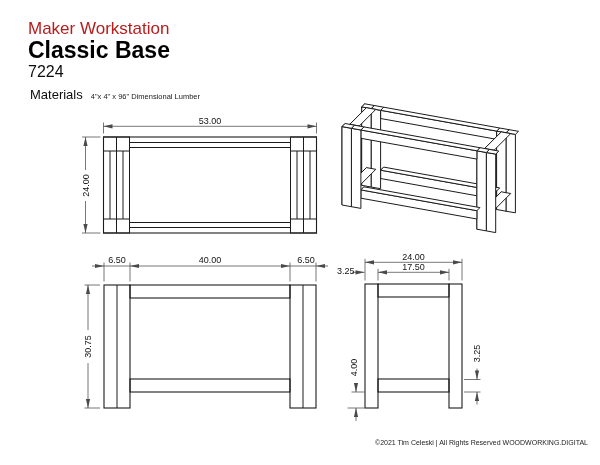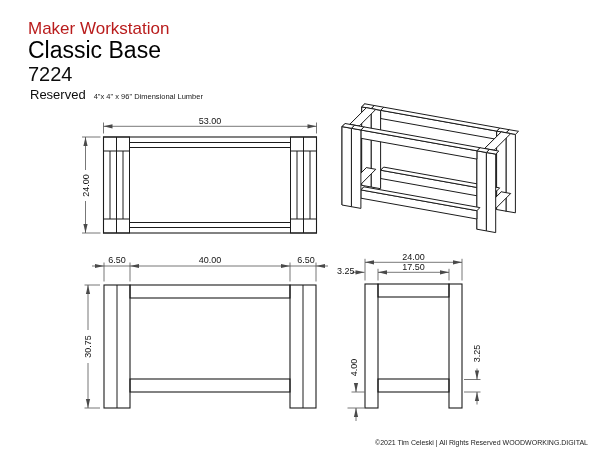--- a/index.html
+++ b/index.html
@@ -1,21 +1,21 @@
 <!DOCTYPE html>
 <html><head>
 <meta charset="utf-8">
 <style>
   html,body{margin:0;padding:0;background:#fff;}
   .page{position:relative;width:600px;height:465px;background:#fff;overflow:hidden;
         font-family:"Liberation Sans",sans-serif;color:#0d0d0d;}
   .page svg{position:absolute;left:0;top:0;}
   .t1{position:absolute;left:28px;top:20px;font-size:17px;line-height:1.05;color:#b91c1c;}
-  .t2{position:absolute;left:28px;top:38px;font-size:23px;font-weight:normal;line-height:1.05;color:#000;}
-  .t3{position:absolute;left:28px;top:64px;font-size:20px;line-height:1.05;color:#0d0d0d;}
+  .t2{position:absolute;left:28px;top:38px;font-size:23px;font-weight:bold;line-height:1.05;color:#000;}
+  .t3{position:absolute;left:28px;top:64px;font-size:16px;line-height:1.05;color:#0d0d0d;}
   .mat{position:absolute;left:30px;top:87px;display:flex;align-items:baseline;gap:8px;}
   .m1{font-size:13px;color:#0d0d0d;}
   .m2{font-size:7.5px;color:#1a1a1a;}
   .foot{position:absolute;right:12px;top:439px;font-size:7px;color:#222;}
   .ln{fill:none;stroke:#1c1c1c;stroke-width:1.1;}
   .lnt{fill:none;stroke:#1c1c1c;stroke-width:1;}
   .dim{fill:none;stroke:#4a4a4a;stroke-width:0.75;}
   .dtxt{font-family:"Liberation Sans",sans-serif;font-size:9px;fill:#141414;}
   #iso-view polygon{fill:#fff;stroke:#1c1c1c;stroke-width:1;stroke-linejoin:round;}
 </style>
@@ -178,18 +178,18 @@
         <polygon points="342.0,205.0 345.1,201.9 345.1,123.5 342.0,126.6"></polygon>
         <polygon points="342.0,205.0 351.4,206.7 351.4,128.3 342.0,126.6"></polygon>
         <polygon points="342.0,126.6 351.4,128.3 354.5,125.2 345.1,123.5"></polygon>
       </g>
 </svg>
 
 <div class="t1">Maker Workstation</div>
 <div class="t2">Classic Base</div>
 <div class="t3">7224</div>
 <div class="mat">
-  <span class="m1">Reserved</span>
+  <span class="m1">Materials</span>
   <span class="m2">4"x 4" x 96" Dimensional Lumber</span>
 </div>
 <div class="foot">©2021 Tim Celeski | All Rights Reserved WOODWORKING.DIGITAL</div>
 
 </div>
 
 </body></html>

